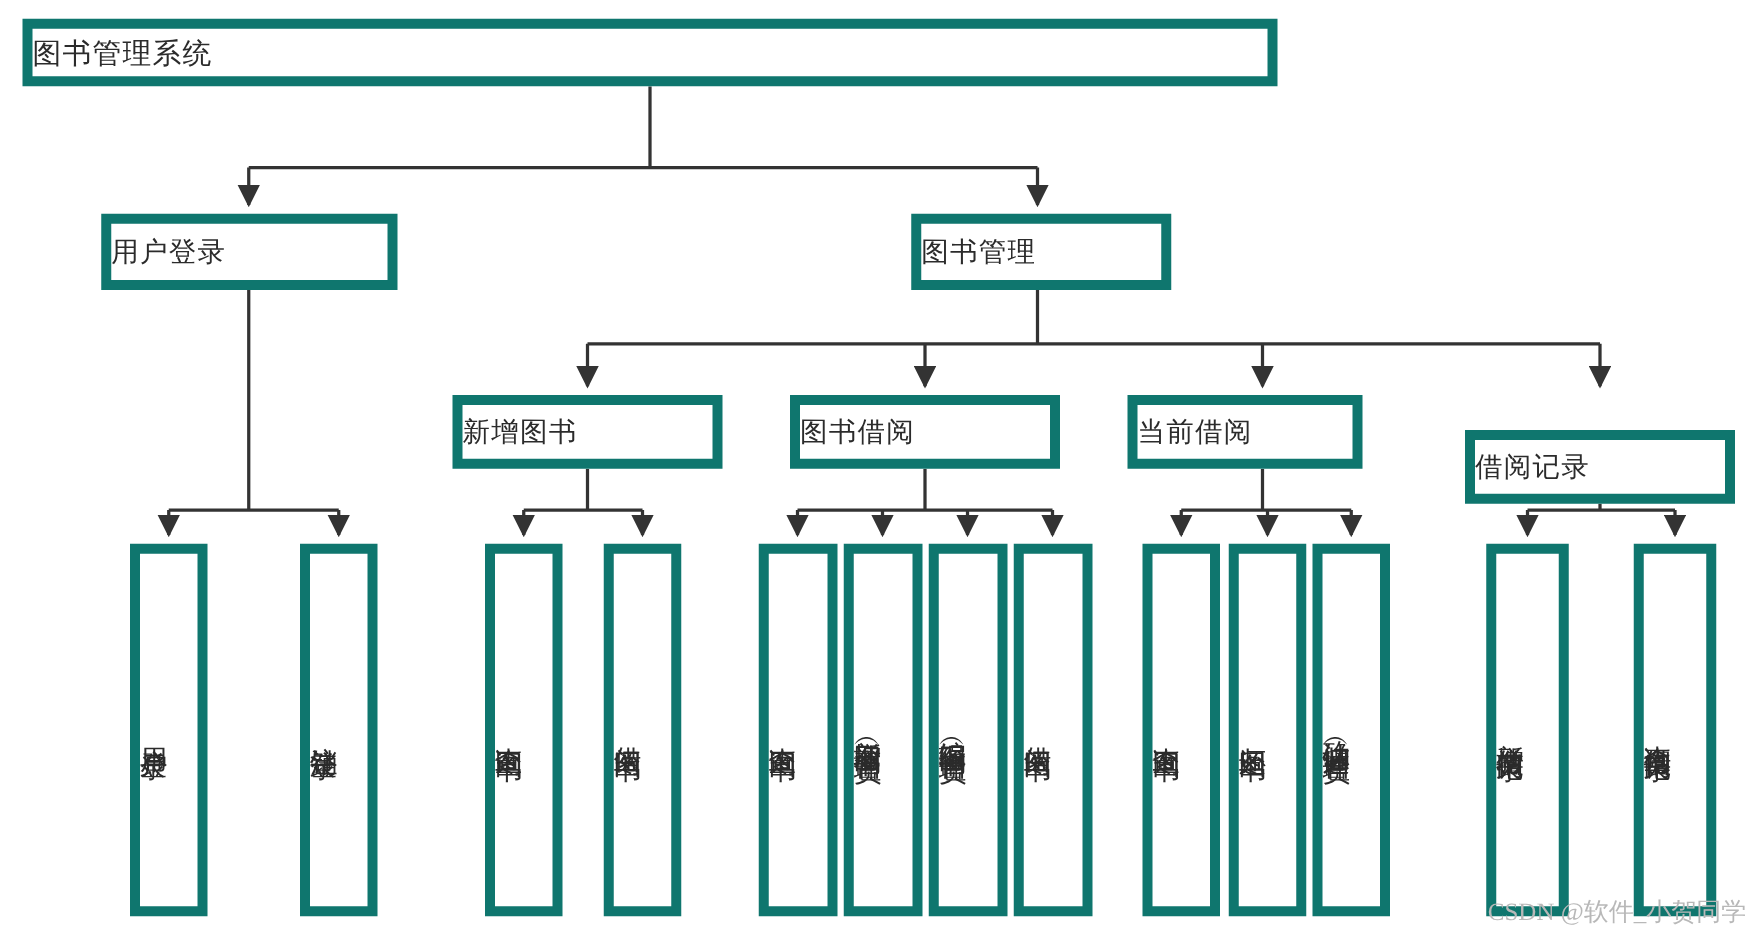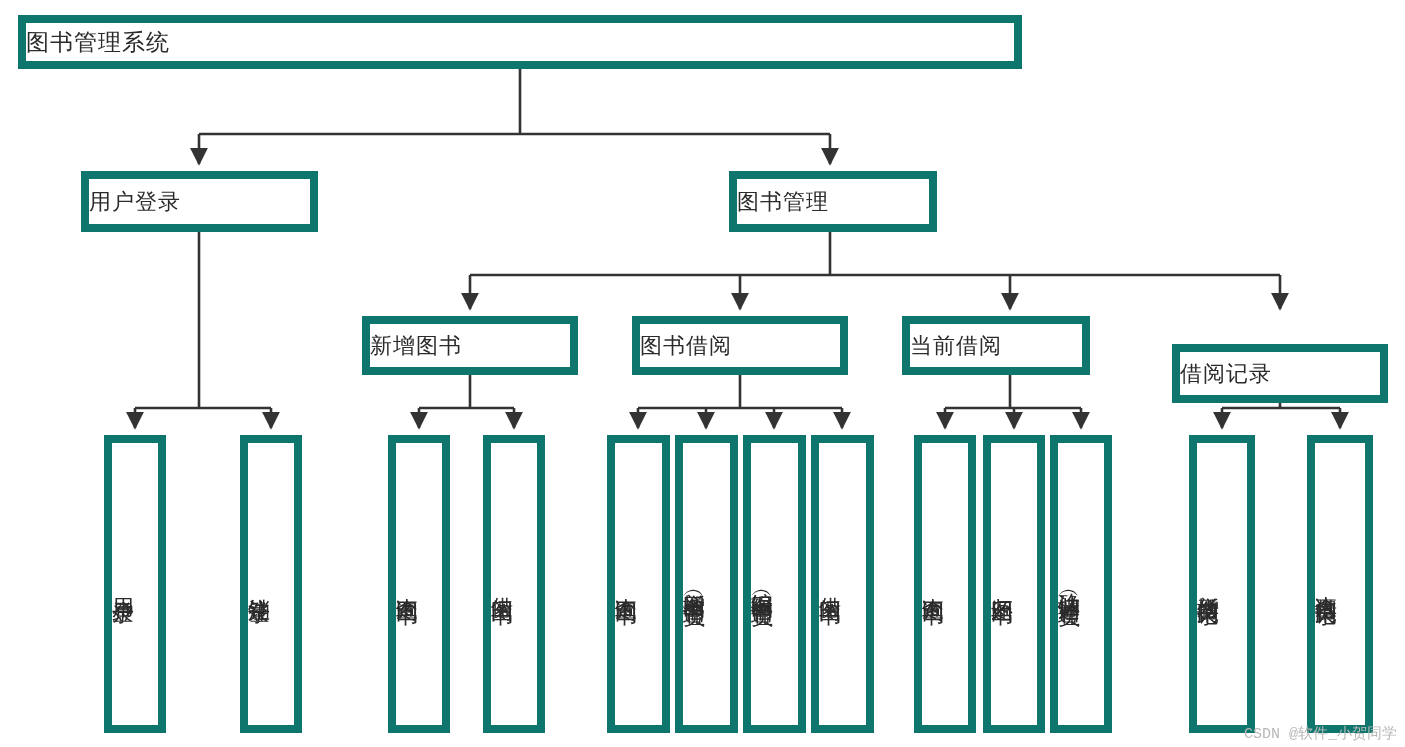--- a/index.html
+++ b/index.html
@@ -53,25 +53,25 @@
     writing-mode: vertical-rl;
     text-orientation: upright;
     white-space: nowrap;
     line-height: 1.0;
     display: block;
   }
   .watermark {
     position: absolute;
     right: 8px;
     bottom: 4px;
-    font-size: 15px;
+    font-size: 20px;
     color: #b8b8b8;
     white-space: nowrap;
     z-index: 5;
-    font-family: Liberation Mono, monospace;
+    font-family: Liberation Serif, serif;
   }
 </style>
 </head>
 <body>
 
 <div id="canvas">
 
   <svg id="edges" viewBox="0 0 1405 747" xmlns="http://www.w3.org/2000/svg">
     <defs>
       <marker id="arrow" viewBox="0 0 10 10" refX="9" refY="5" markerWidth="7" markerHeight="7" orient="auto-start-reverse">

